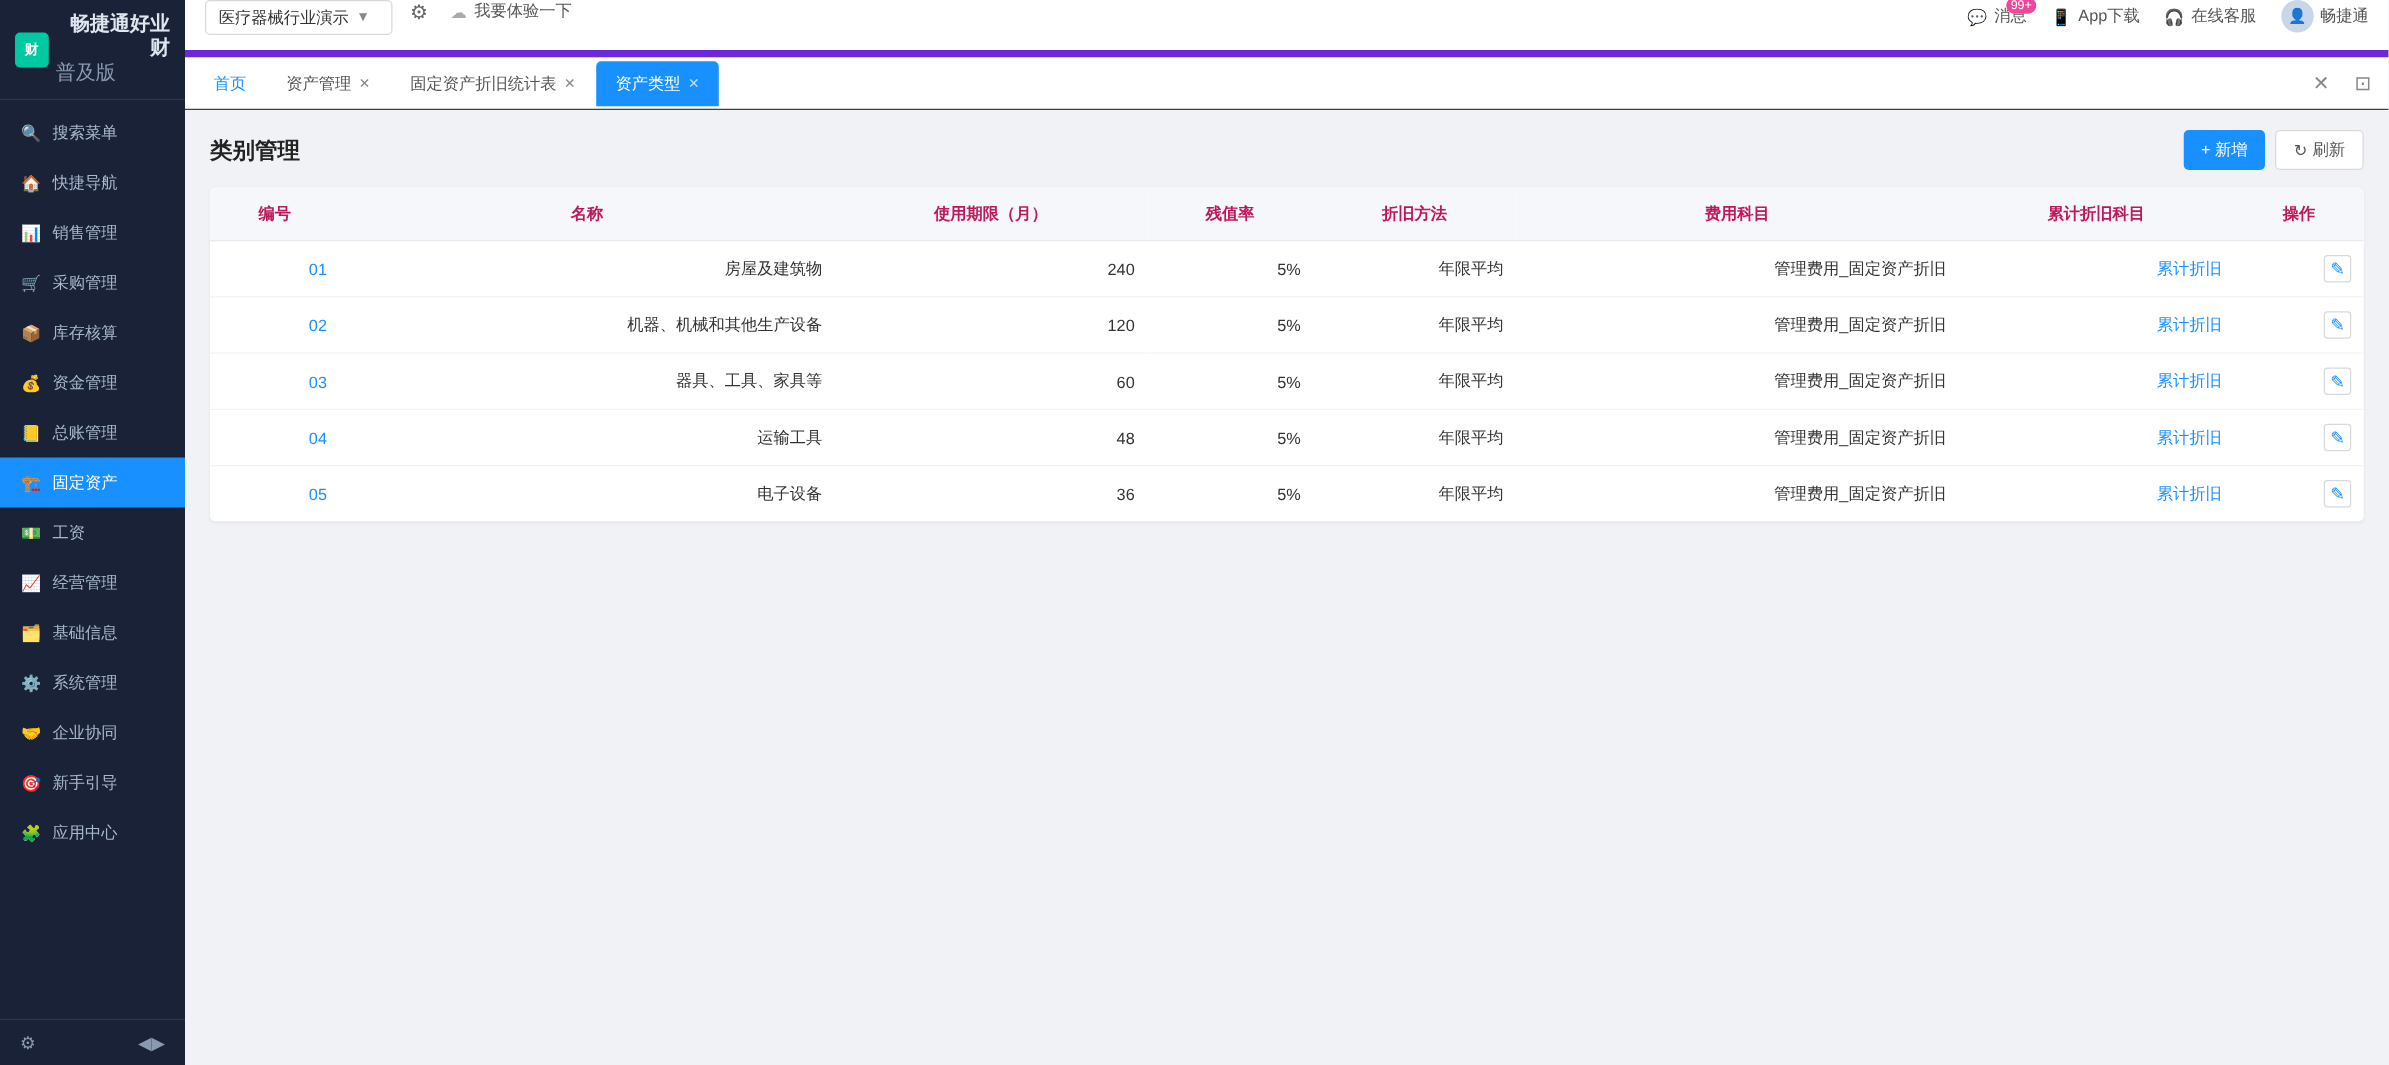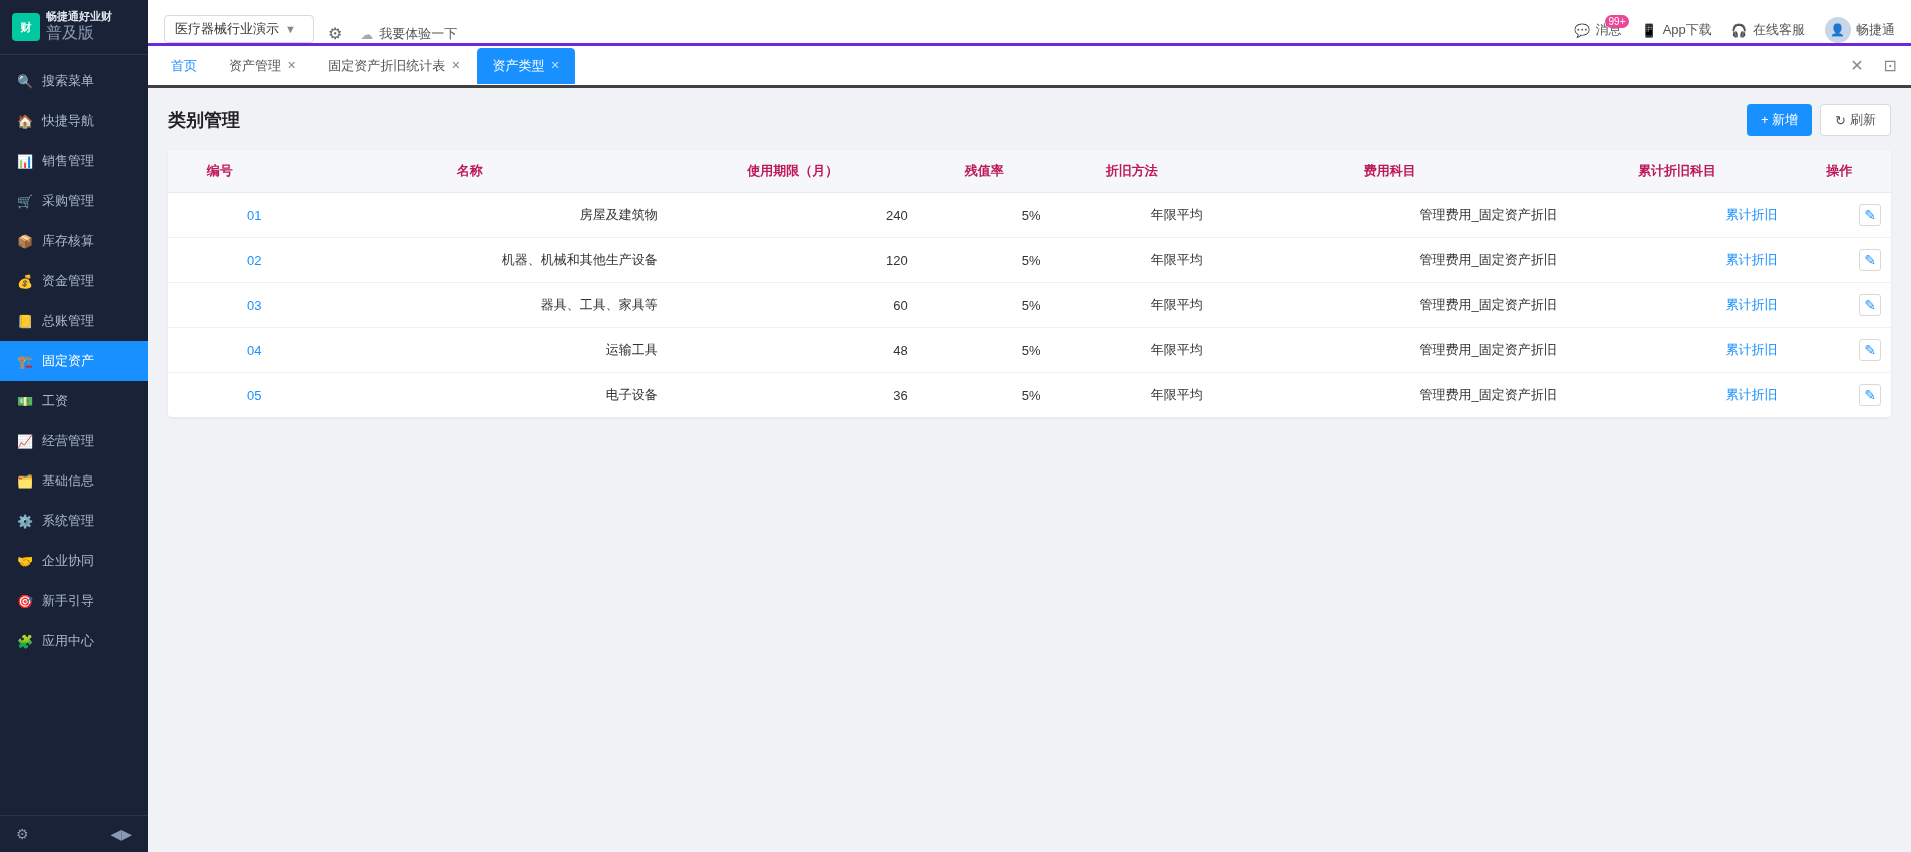--- a/index.html
+++ b/index.html
@@ -22,21 +22,21 @@
       gap: 6px;
       border-bottom: 1px solid #2a3550;
     }
     .sidebar-logo-icon {
       width: 28px; height: 28px;
       background: #00c8a0;
       border-radius: 4px;
       display: flex; align-items: center; justify-content: center;
       color: white; font-weight: bold; font-size: 11px;
     }
-    .sidebar-logo-text { color: #e0e6ef; font-size: 11px; font-weight: bold; line-height: 1.2; text-align: right; }
+    .sidebar-logo-text { color: #e0e6ef; font-size: 16px; font-weight: bold; line-height: 1.2; text-align: right; }
     .sidebar-logo-sub { color: #8899b0; font-size: 16px; }
     .sidebar-scroll { flex: 1; overflow-y: auto; overflow-x: hidden; }
     .sidebar-scroll::-webkit-scrollbar { width: 4px; }
     .sidebar-scroll::-webkit-scrollbar-thumb { background: #2a3550; }
     .sidebar-nav { list-style: none; padding: 6px 0; }
     .sidebar-nav li {
       display: flex; align-items: center; gap: 8px;
       padding: 11px 16px;
       color: #a8b8cc;
       cursor: pointer;
@@ -58,23 +58,23 @@
       display: flex;
       flex-direction: column;
       overflow: hidden;
     }
 
     
     .topbar {
       background: #fff;
       height: 46px;
       display: flex;
-      align-items: flex-end;
+      align-items: flex-start;
       padding: 0 16px;
-      border-bottom: 3px solid #6d28d9;
+      border-bottom: 6px solid #6d28d9;
       gap: 10px;
       flex-shrink: 0;
     }
     .topbar-module-selector {
       display: flex; align-items: center; gap: 6px;
       padding: 4px 10px;
       border: 1px solid #d9d9d9;
       border-radius: 4px;
       cursor: pointer;
       font-size: 13px;
@@ -117,21 +117,21 @@
       color: #555; font-size: 12px;
     }
 
     
     .tabs-bar {
       background: #fff;
       height: 42px;
       display: flex;
       align-items: center;
       padding: 0 8px;
-      border-bottom: 3px solid #404040;
+      border-bottom: 1px solid #404040;
       gap: 2px;
       flex-shrink: 0;
     }
     .tab {
       display: flex; align-items: center; gap: 6px;
       padding: 0 14px;
       height: 36px;
       cursor: pointer;
       font-size: 13px;
       color: #555;

